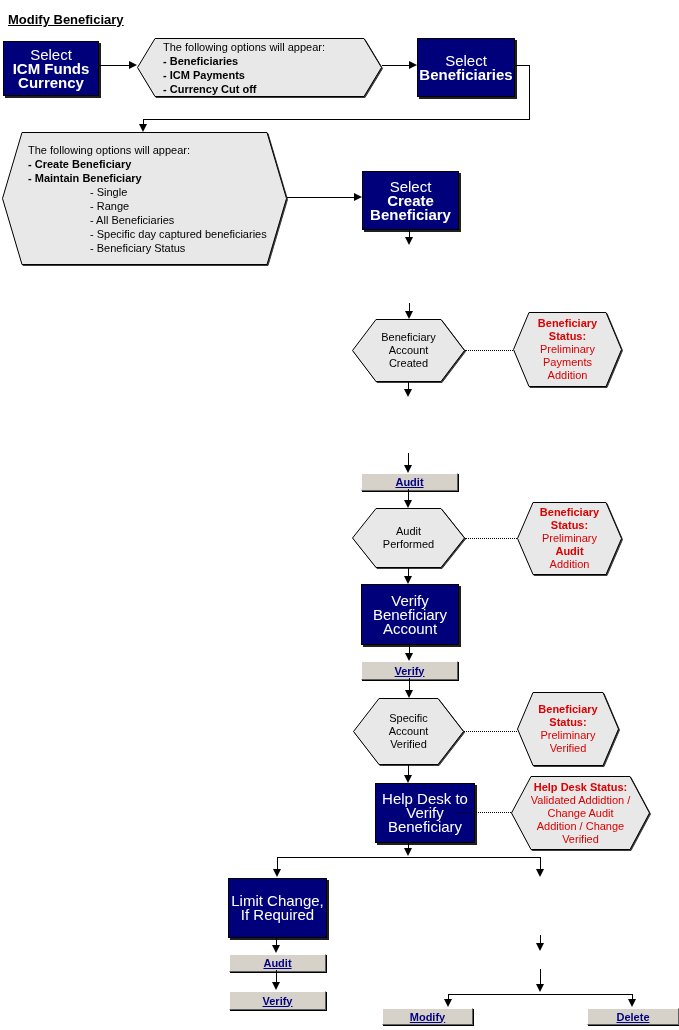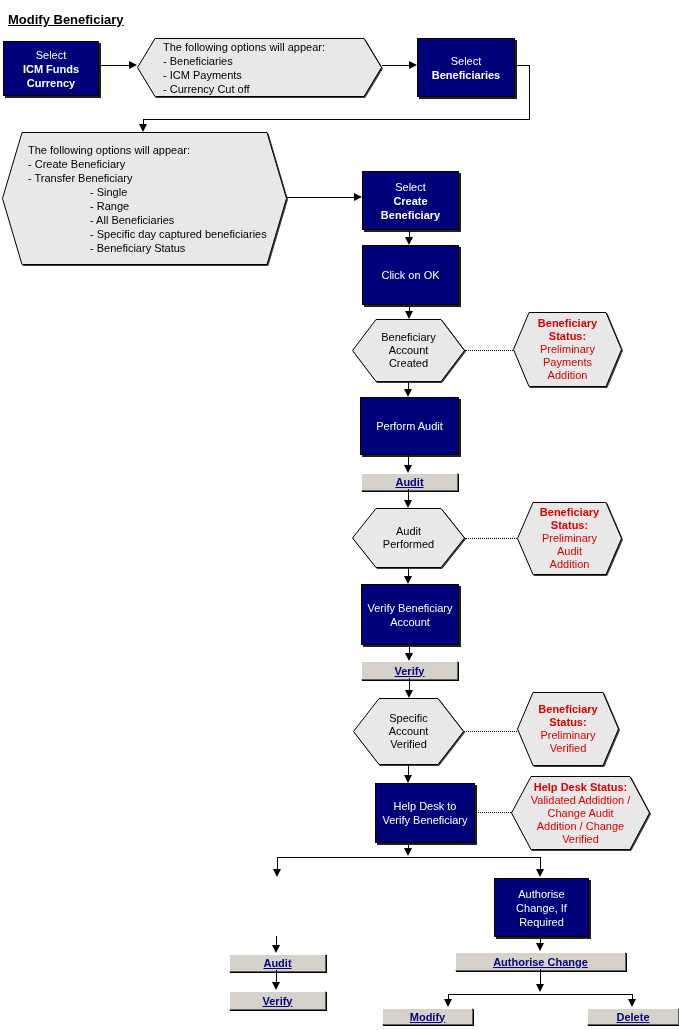--- a/index.html
+++ b/index.html
@@ -3,31 +3,31 @@
 <meta charset="utf-8">
 <style>
   html,body{margin:0;padding:0;background:#fff;}
   #canvas{position:relative;width:679px;height:1030px;background:#fff;overflow:hidden;
           font-family:"Liberation Sans",sans-serif;color:#000;}
   .title{position:absolute;left:8px;top:12px;font-size:13px;font-weight:bold;
          text-decoration:underline;}
   .navy-box{position:absolute;background:var(--navy);border:1px solid #000;
             box-shadow:2px 2px 0 #1f1f1f;color:#fff;display:flex;flex-direction:column;
             justify-content:center;text-align:center;
-            font-size:11px;line-height:14px;}
+            font-size:15px;line-height:14px;}
   .navy-box .b{font-weight:bold;}
   .hex{position:absolute;}
   .hex svg{position:absolute;left:0;top:0;filter:drop-shadow(1.5px 1.5px 0 #3c3c3c);}
   .hex polygon{fill:var(--hexfill);stroke:#000;stroke-width:1;}
   .hex-text{position:absolute;inset:0;display:flex;flex-direction:column;
             justify-content:center;font-size:11px;line-height:13px;}
   .hex-text.center{align-items:center;text-align:center;}
   .hex-text.left{align-items:flex-start;text-align:left;padding-left:26px;line-height:14px;}
   .sub{margin-left:62px;}
-  .b{font-weight:normal;}
+  .b{font-weight:bold;}
   .red{color:var(--red);text-align:center;}
   .redhead{color:var(--red);font-weight:bold;}
   .btn95{position:absolute;background:var(--btnfill);border:1px solid;
          border-color:#fff #5f5f5f #5f5f5f #fff;box-shadow:1px 1px 0 #000;
          color:var(--btntext);font-weight:bold;text-decoration:underline;font-size:11px;
          display:flex;align-items:center;justify-content:center;}
   .hl,.vl{position:absolute;background:#000;}
   .hl{height:1px;}
   .vl{width:1px;}
   .dot{position:absolute;height:0;border-top:1px dotted #000;}
@@ -67,38 +67,35 @@
     <span class="b">Beneficiaries</span>
   </div>
 
   <div class="hex" style="left:2px;top:132px;width:285px;height:133px;">
       <svg width="285" height="133" viewBox="0 0 285 133">
         <polygon points="0.5,66.5 20,0.5 265,0.5 284.5,66.5 265,132.5 20,132.5"></polygon>
       </svg>
     <div class="hex-text left">
       <span>The following options will appear:</span>
       <span class="b">- Create Beneficiary</span>
-      <span class="b">- Transfer Beneficiary</span>
+      <span class="b">- Maintain Beneficiary</span>
       <span class="sub">- Single</span>
       <span class="sub">- Range</span>
       <span class="sub">- All Beneficiaries</span>
       <span class="sub">- Specific day captured beneficiaries</span>
       <span class="sub">- Beneficiary Status</span>
     </div>
   </div>
 
   <div class="navy-box" style="left:362px;top:171px;width:95px;height:57px;">
     <span>Select</span>
     <span class="b">Create</span>
     <span class="b">Beneficiary</span>
   </div>
 
-  <div class="navy-box" style="left:362px;top:245px;width:95px;height:58px;">
-    <span>Click on OK</span>
-  </div>
 
   <div class="hex" style="left:352px;top:319px;width:113px;height:63px;">
       <svg width="113" height="63" viewBox="0 0 113 63">
         <polygon points="0.5,31.5 24,0.5 89,0.5 112.5,31.5 89,62.5 24,62.5"></polygon>
       </svg>
     <div class="hex-text center">
       <span>Beneficiary</span>
       <span>Account</span>
       <span>Created</span>
     </div>
@@ -110,23 +107,20 @@
       </svg>
     <div class="hex-text center">
       <span class="redhead">Beneficiary</span>
       <span class="redhead">Status:</span>
       <span class="red">Preliminary</span>
       <span class="red">Payments</span>
       <span class="red">Addition</span>
     </div>
   </div>
 
-  <div class="navy-box" style="left:360px;top:397px;width:97px;height:56px;">
-    <span>Perform Audit</span>
-  </div>
 
   <div class="btn95" style="left:361px;top:473px;width:95px;height:16px;">Audit</div>
 
   <div class="hex" style="left:352px;top:508px;width:113px;height:60px;">
       <svg width="113" height="60" viewBox="0 0 113 60">
         <polygon points="0.5,30 24,0.5 89,0.5 112.5,30 89,59.5 24,59.5"></polygon>
       </svg>
     <div class="hex-text center">
       <span>Audit</span>
       <span>Performed</span>
@@ -187,32 +181,30 @@
       </svg>
     <div class="hex-text center">
       <span class="redhead">Help Desk Status:</span>
       <span class="red">Validated Addidtion /</span>
       <span class="red">Change Audit</span>
       <span class="red">Addition / Change</span>
       <span class="red">Verified</span>
     </div>
   </div>
 
+  <div class="navy-box" style="left:228px;top:878px;width:97px;height:58px;">
+    <span>Limit Change,</span>
+    <span>If Required</span>
+  </div>
 
   <div class="btn95" style="left:229px;top:954px;width:95px;height:16px;">Audit</div>
 
   <div class="btn95" style="left:229px;top:991px;width:95px;height:17px;">Verify</div>
 
-  <div class="navy-box" style="left:494px;top:878px;width:93px;height:57px;">
-    <span>Authorise</span>
-    <span>Change, If</span>
-    <span>Required</span>
-  </div>
-
-  <div class="btn95" style="left:455px;top:952px;width:169px;height:17px;">Authorise Change</div>
+
 
   <div class="btn95" style="left:382px;top:1008px;width:89px;height:15px;">Modify</div>
 
   <div class="btn95" style="left:587px;top:1008px;width:90px;height:15px;text-decoration:underline;">Delete</div>
 
   <div class="hl" style="left:97px;top:65px;width:33px;"></div>
   <div class="arr r" style="left:129px;top:61px;"></div>
 
   <div class="hl" style="left:382px;top:65px;width:27px;"></div>
   <div class="arr r" style="left:409px;top:61px;"></div>

